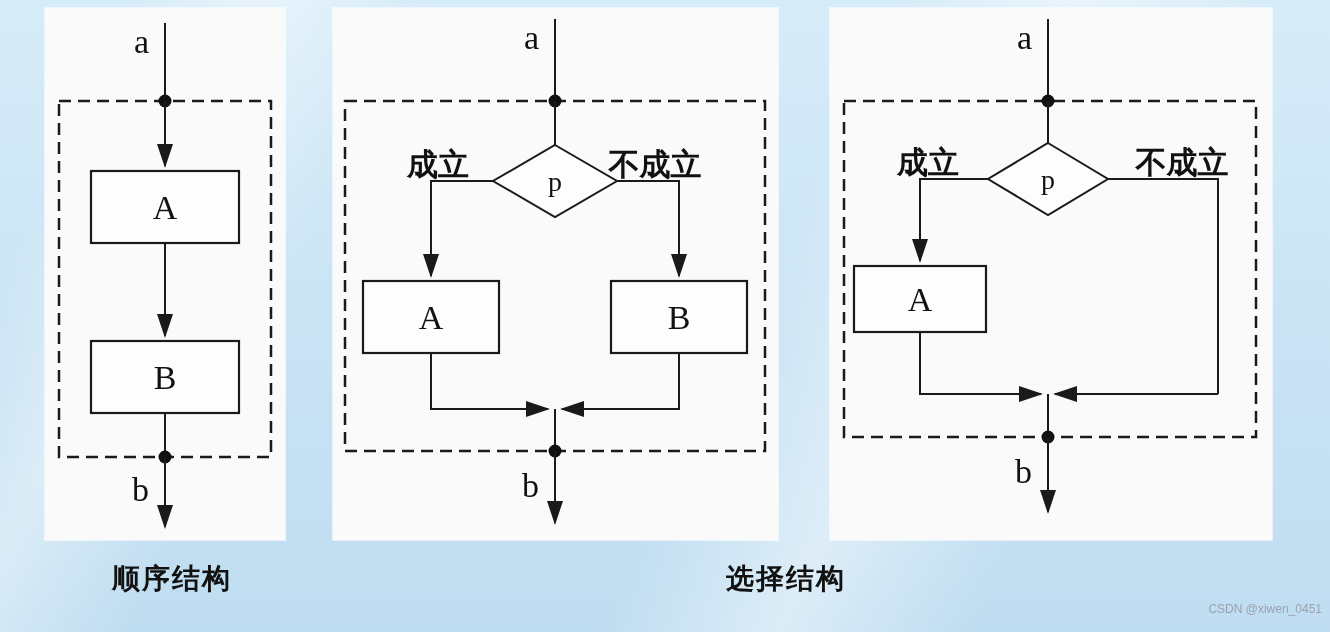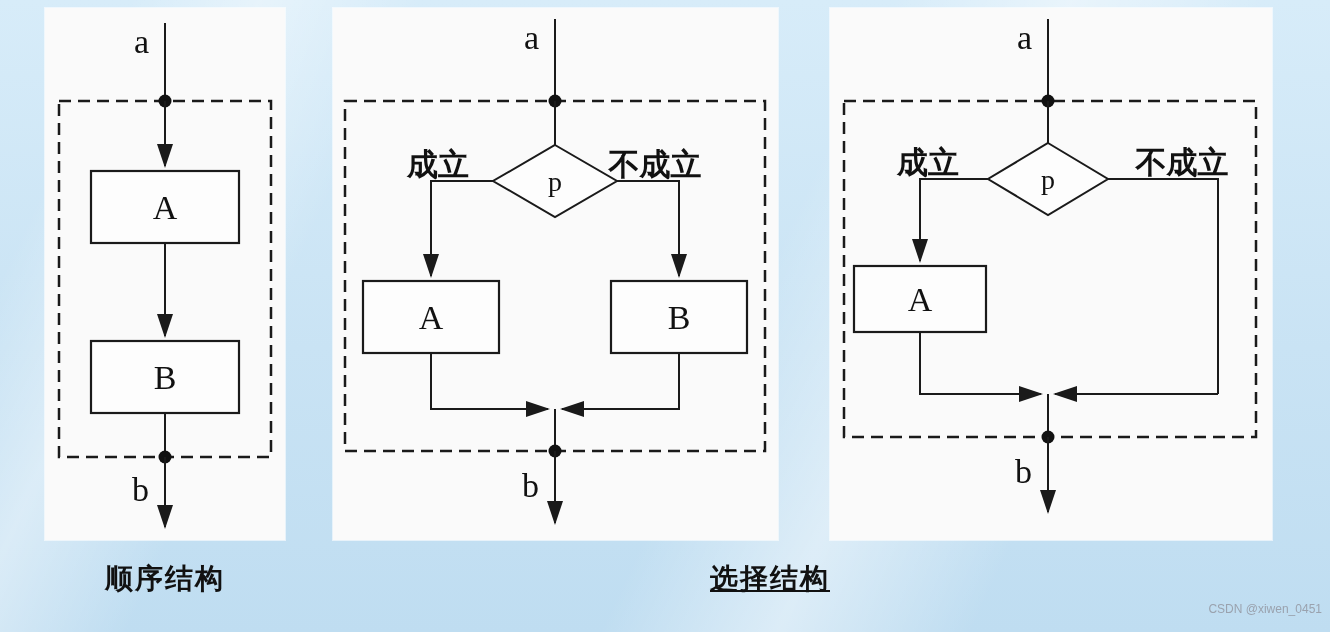--- a/index.html
+++ b/index.html
@@ -37,22 +37,22 @@
   .cn    { font-family:"Liberation Sans", sans-serif; font-size:31px; font-weight:600; fill:#111; }
 
   .caption {
     position:absolute;
     font-size:28px;
     font-weight:bold;
     color:#111;
     text-align:center;
     letter-spacing:2px;
   }
-  .caption-seq { left:45px;  top:560px; width:240px; }
-  .caption-sel { left:600px; top:560px; width:340px;text-decoration:underline; }
+  .caption-seq { left:52px;  top:560px; width:240px; }
+  .caption-sel { left:616px; top:560px; width:340px; }
 
   .watermark {
     position:absolute;
     right:8px; top:602px;
     font-size:12px;
     color:#9aa2ae;
   }
 </style>
 </head>
 <body>

